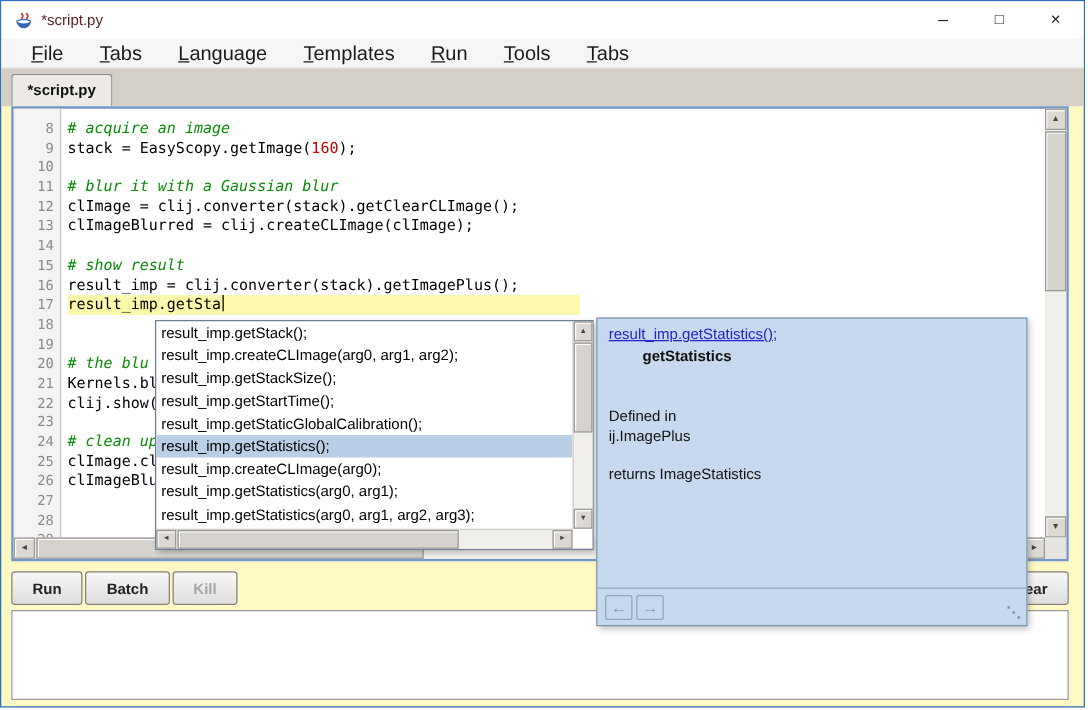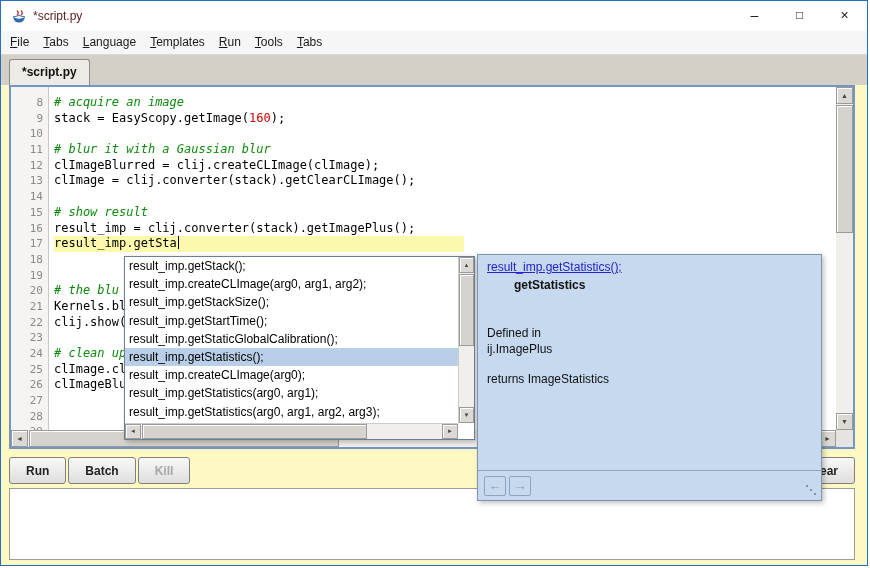--- a/index.html
+++ b/index.html
@@ -9,21 +9,21 @@
   
   .titlebar { position:absolute; left:0; top:0; width:100%; height:30px; background:#ffffff; }
   .app-icon { position:absolute; left:10px; top:7px; width:16px; height:16px; }
   .title { position:absolute; left:32px; top:8px; font-size:12px; color:#5b2222; }
   .controls { position:absolute; right:0; top:0; height:30px; display:flex; }
   .ctrl { width:45px; height:30px; text-align:center; line-height:29px; font-size:14px; color:#222; }
   .ctrl.max { font-size:12px; }
 
   
   .menubar { position:absolute; left:0; top:30px; width:100%; height:24px; background:#f6f6f6; border-bottom:1px solid #d9d9d9; padding-left:2px; }
-  .menu-item { display:inline-block; padding:4px 7px; font-size:12px; color:#1a1a1a; }
+  .menu-item { display:inline-block; padding:4px 7px; font-size:16px; color:#1a1a1a;margin-left:15px; }
   .menu-item::first-letter { text-decoration:underline; }
 
   
   .tabstrip { position:absolute; left:0; top:54px; width:100%; height:30px; background:#d4d0c8; }
   .tab { position:absolute; left:8px; bottom:0; height:26px; padding:5px 12px; background:#eeebe6; border:1px solid #8a8a8a; border-bottom:none; border-radius:3px 3px 0 0; font-size:12px; font-weight:bold; color:#111; }
 
   
   .editor { position:absolute; left:8px; top:84px; width:846px; height:364px; border:2px solid #7296c8; background:#ffffff; }
   .gutter { position:absolute; left:0; top:0; bottom:17px; width:38px; background:#f5f4f2; border-right:1px solid #c8c8c8; padding-top:8px; padding-right:5px; text-align:right; font-family:"DejaVu Sans Mono",monospace; font-size:11px; color:#8a8a8a; }
   .line-no { height:15.7px; line-height:15.7px; }
@@ -135,22 +135,22 @@
         <div class="line-no">26</div>
         <div class="line-no">27</div>
         <div class="line-no">28</div>
         <div class="line-no">29</div>
       </div>
     <div class="code-area">
         <div class="code-line"><span class="tok-comment"># acquire an image</span></div>
         <div class="code-line"><span class="tok-plain">stack = EasyScopy.getImage(</span><span class="tok-number">160</span><span class="tok-plain">);</span></div>
         <div class="code-line"></div>
         <div class="code-line"><span class="tok-comment"># blur it with a Gaussian blur</span></div>
+        <div class="code-line"><span class="tok-plain">clImage = clij.converter(stack).getClearCLImage();</span></div>
         <div class="code-line"><span class="tok-plain">clImageBlurred = clij.createCLImage(clImage);</span></div>
-        <div class="code-line"><span class="tok-plain">clImage = clij.converter(stack).getClearCLImage();</span></div>
         <div class="code-line"></div>
         <div class="code-line"><span class="tok-comment"># show result</span></div>
         <div class="code-line"><span class="tok-plain">result_imp = clij.converter(stack).getImagePlus();</span></div>
         <div class="code-line current"><span class="tok-plain">result_imp.getSta</span><span class="caret"></span></div>
         <div class="code-line"></div>
         <div class="code-line"></div>
         <div class="code-line"><span class="tok-comment"># the blu</span></div>
         <div class="code-line"><span class="tok-plain">Kernels.bl</span></div>
         <div class="code-line"><span class="tok-plain">clij.show(</span></div>
         <div class="code-line"></div>

